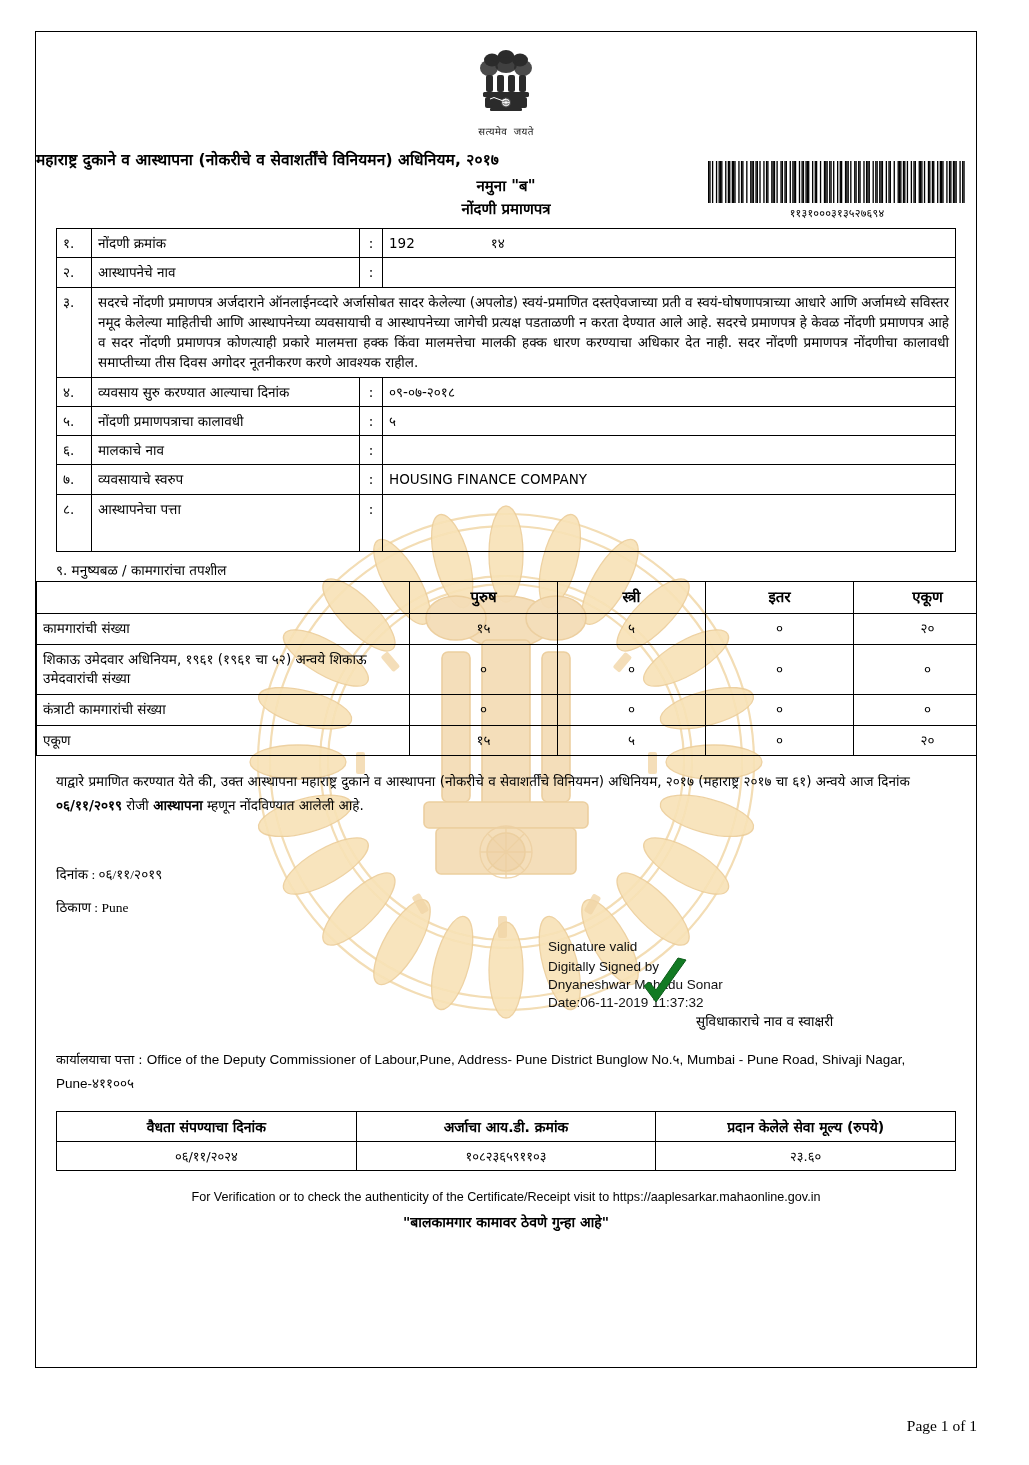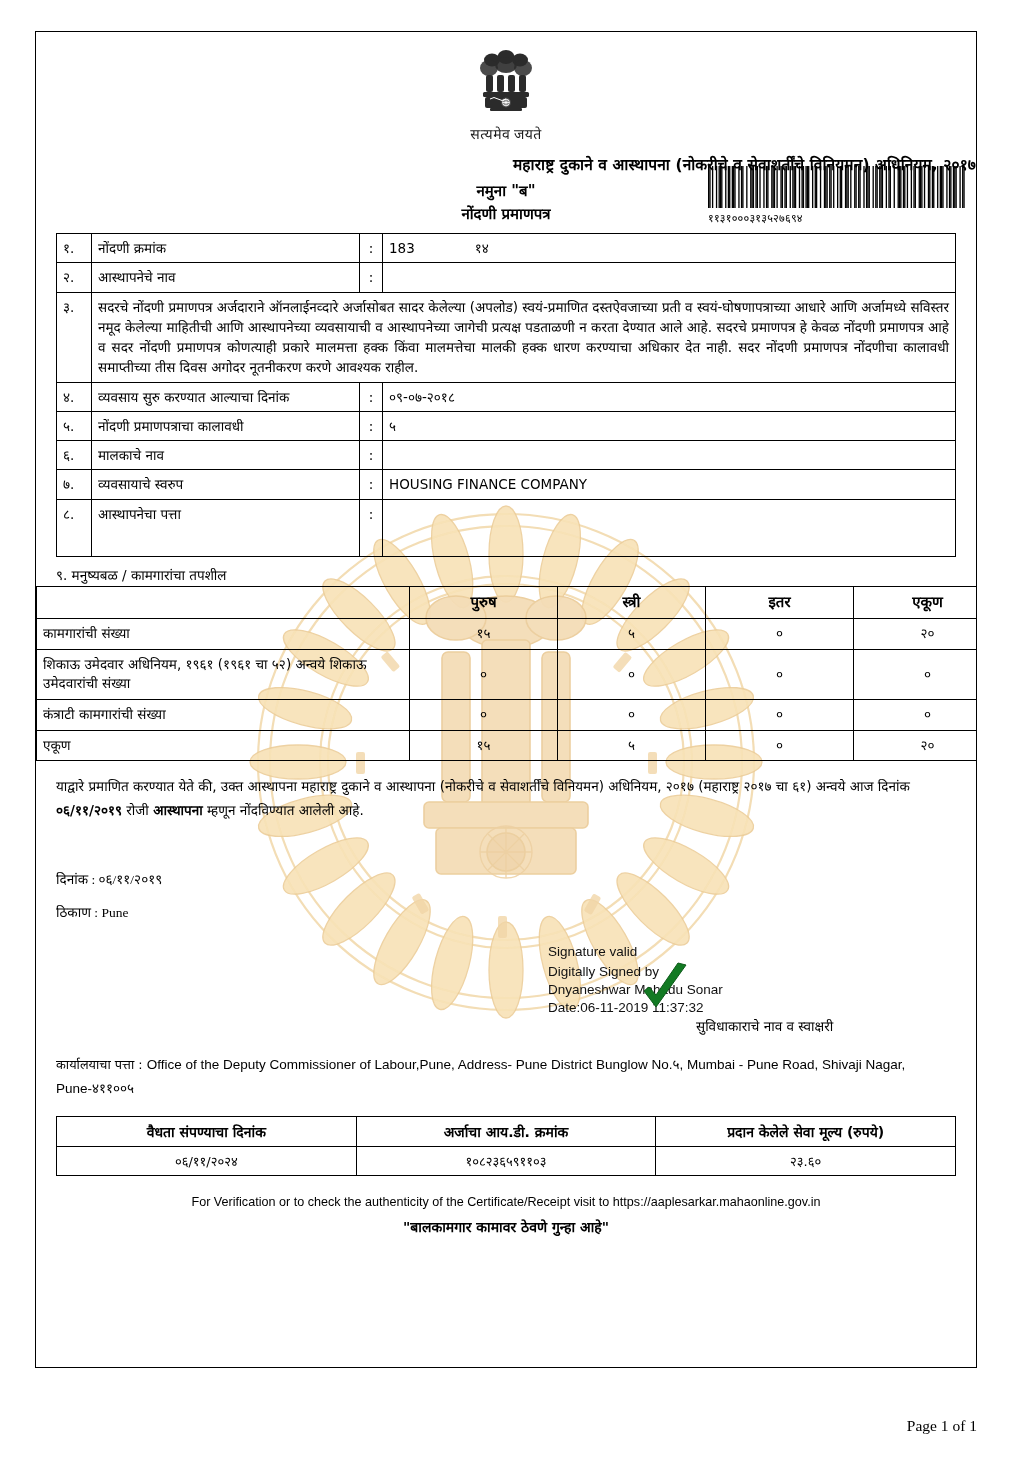--- a/index.html
+++ b/index.html
@@ -32,28 +32,28 @@
     z-index:0;
   }
   #content{position:relative;z-index:2;}
   
   .emblem-wrap{
     text-align:center;
     padding-top:14px;
   }
   .emblem-wrap svg{display:inline-block;}
   .emblem-caption{
-    font-family:Liberation Serif, serif;
-    font-size:14px;
+    font-family:Liberation Mono, monospace;
+    font-size:10px;
     letter-spacing:.4px;
     margin-top:-2px;
     color:#1a1a1a;
   }
   .act-title{
-    text-align:right;
+    text-align:left;
     font-family:"DejaVu Sans",sans-serif;
     font-weight:bold;
     font-size:15.5px;
     margin-top:10px;
     letter-spacing:.1px;
   }
   .form-block{
     position:relative;
     text-align:center;
     margin-top:5px;
@@ -72,21 +72,21 @@
     font-family:"DejaVu Sans",sans-serif;
     font-weight:bold;
     font-size:15px;
     margin-top:3px;
   }
   
   .barcode-box{
     position:absolute;
     right:10px;top:-14px;
     width:258px;
-    text-align:left;
+    text-align:center;
   }
   .barcode-bars{height:42px;width:258px;display:block;}
   .barcode-num{
     font-family:"DejaVu Sans",sans-serif;
     font-size:11px;
     margin-top:2px;
     letter-spacing:.2px;
   }
   
   table{border-collapse:collapse;}
@@ -487,21 +487,21 @@
         <div class="barcode-num">११३१०००३१३५२७६९४</div>
       </div>
     </div>
 
     <table class="main-table">
       <tbody id="main-rows">
           <tr>
             <td class="c-idx">१.</td>
             <td class="c-label">नोंदणी क्रमांक</td>
             <td class="c-colon">:</td>
-            <td class="c-value"><span>183</span><span style="margin-left: 60px;">१४</span></td>
+            <td class="c-value"><span>192</span><span style="margin-left: 76px;">१४</span></td>
           </tr>
           <tr>
             <td class="c-idx">२.</td>
             <td class="c-label">आस्थापनेचे नाव</td>
             <td class="c-colon">:</td>
             <td class="c-value"></td>
           </tr>
           <tr>
             <td class="c-idx">३.</td>
             <td class="para-cell" colspan="3">सदरचे नोंदणी प्रमाणपत्र अर्जदाराने ऑनलाईनव्दारे अर्जासोबत सादर केलेल्या (अपलोड) स्वयं-प्रमाणित दस्तऐवजाच्या प्रती व स्वयं-घोषणापत्राच्या आधारे आणि अर्जामध्ये सविस्तर नमूद केलेल्या माहितीची आणि आस्थापनेच्या व्यवसायाची व आस्थापनेच्या जागेची प्रत्यक्ष पडताळणी न करता देण्यात आले आहे. सदरचे प्रमाणपत्र हे केवळ नोंदणी प्रमाणपत्र आहे व सदर नोंदणी प्रमाणपत्र कोणत्याही प्रकारे मालमत्ता हक्क किंवा मालमत्तेचा मालकी हक्क धारण करण्याचा अधिकार देत नाही. सदर नोंदणी प्रमाणपत्र नोंदणीचा कालावधी समाप्तीच्या तीस दिवस अगोदर नूतनीकरण करणे आवश्यक राहील.</td>

